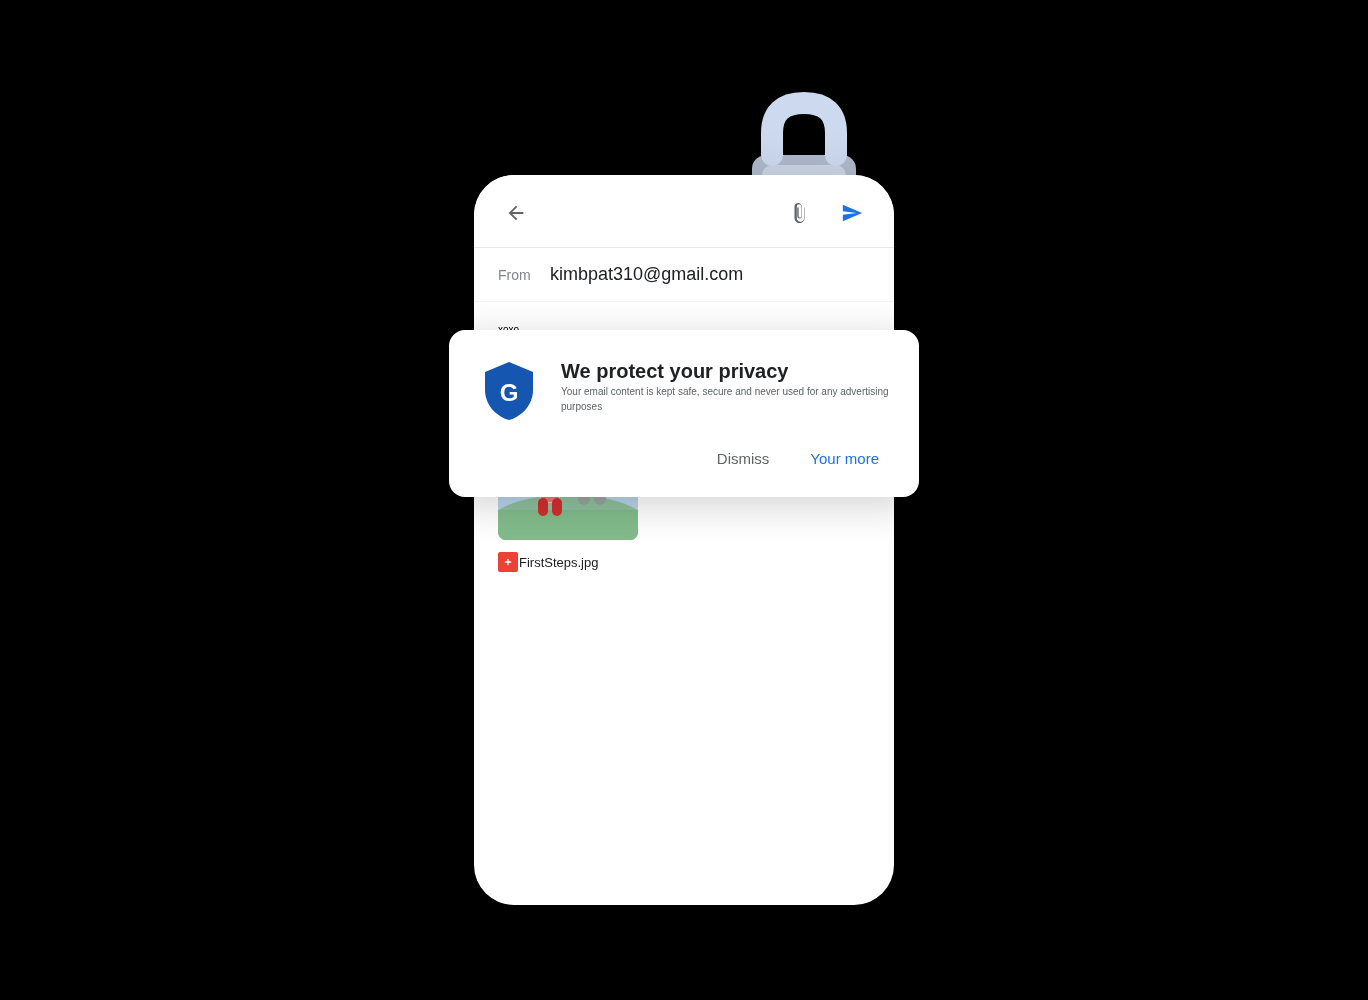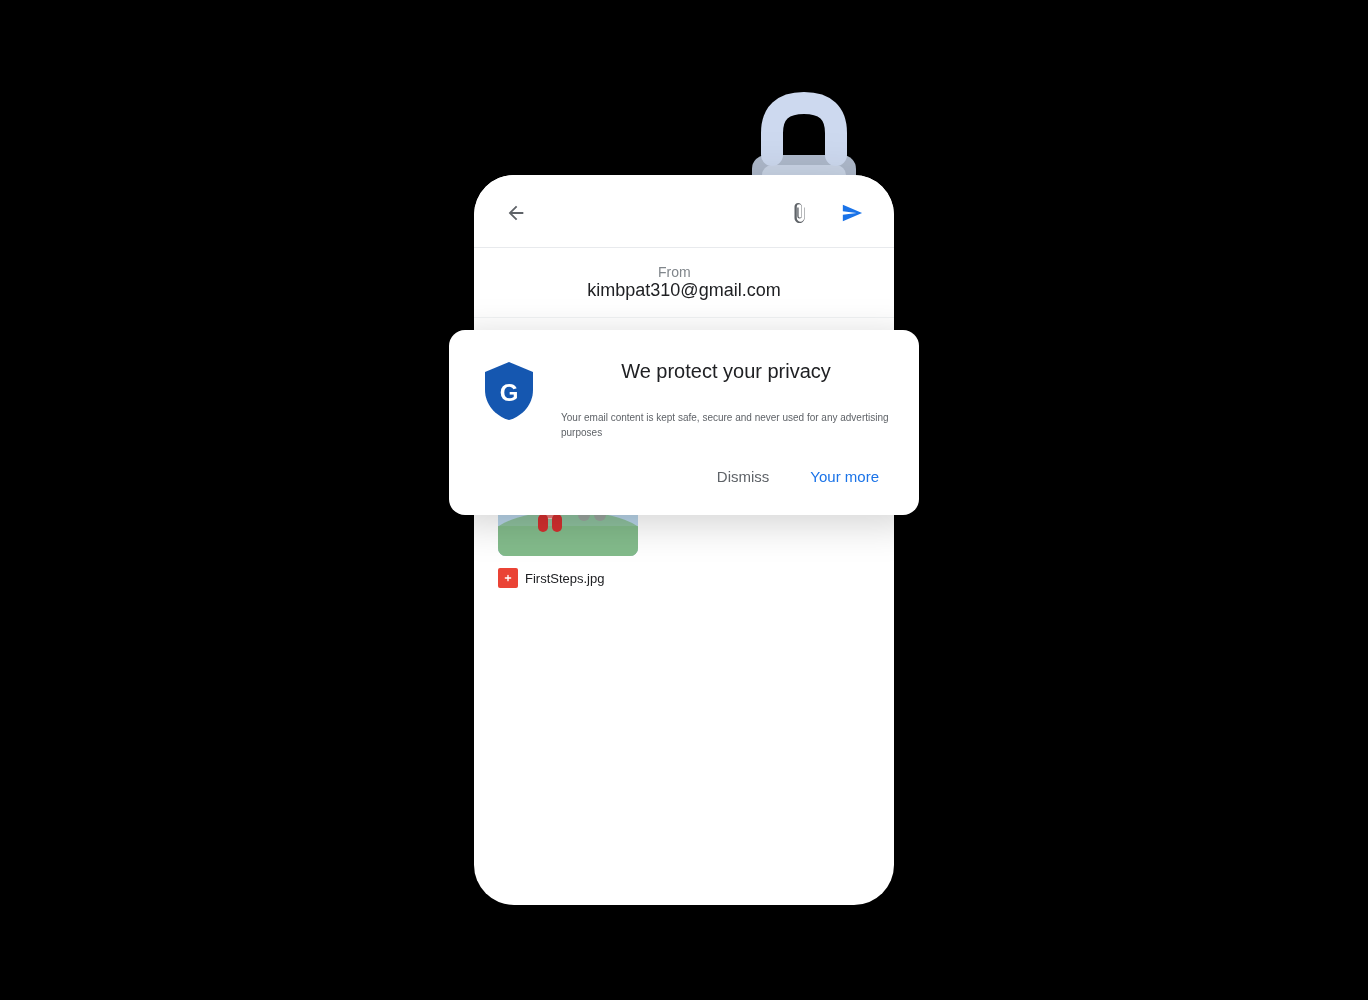--- a/index.html
+++ b/index.html
@@ -87,21 +87,20 @@
       border-radius: 50%;
     }
 
     
     .from-row {
       display: flex;
       align-items: center;
       padding: 16px 24px;
       background: #fff;
       border-bottom: 1px solid #f1f3f4;
-      flex-direction: column;
     }
 
     .from-label {
       color: #80868b;
       font-size: 14px;
       margin-right: 12px;
       min-width: 40px;
     }
 
     .from-email {
@@ -135,25 +134,24 @@
       height: 64px;
       flex-shrink: 0;
     }
 
     .privacy-text-block {
       flex: 1;
     }
 
     .privacy-title {
       font-size: 20px;
-      font-weight: 400;
+      font-weight: 700;
       color: #202124;
-      margin-bottom: 26px;
+      margin-bottom: 0;
       line-height: 1.3;
-      text-align: center;
     }
 
     .privacy-desc {
       font-size: 10px;
       color: #5f6368;
       line-height: 1.5;
     }
 
     .privacy-actions {
       display: flex;
@@ -213,21 +211,21 @@
       background: linear-gradient(135deg, #d2e3fc 0%, #c5cae9 30%, #a5c8e8 60%, #b0bec5 100%);
       position: relative;
       display: flex;
       align-items: center;
       justify-content: center;
     }
 
     .attachment-row {
       display: flex;
       align-items: center;
-      gap: 7px;
+      gap: 1px;
       margin-top: 12px;
     }
 
     .attachment-icon {
       width: 20px;
       height: 20px;
       background: #ea4335;
       border-radius: 2px;
       display: flex;
       align-items: center;

